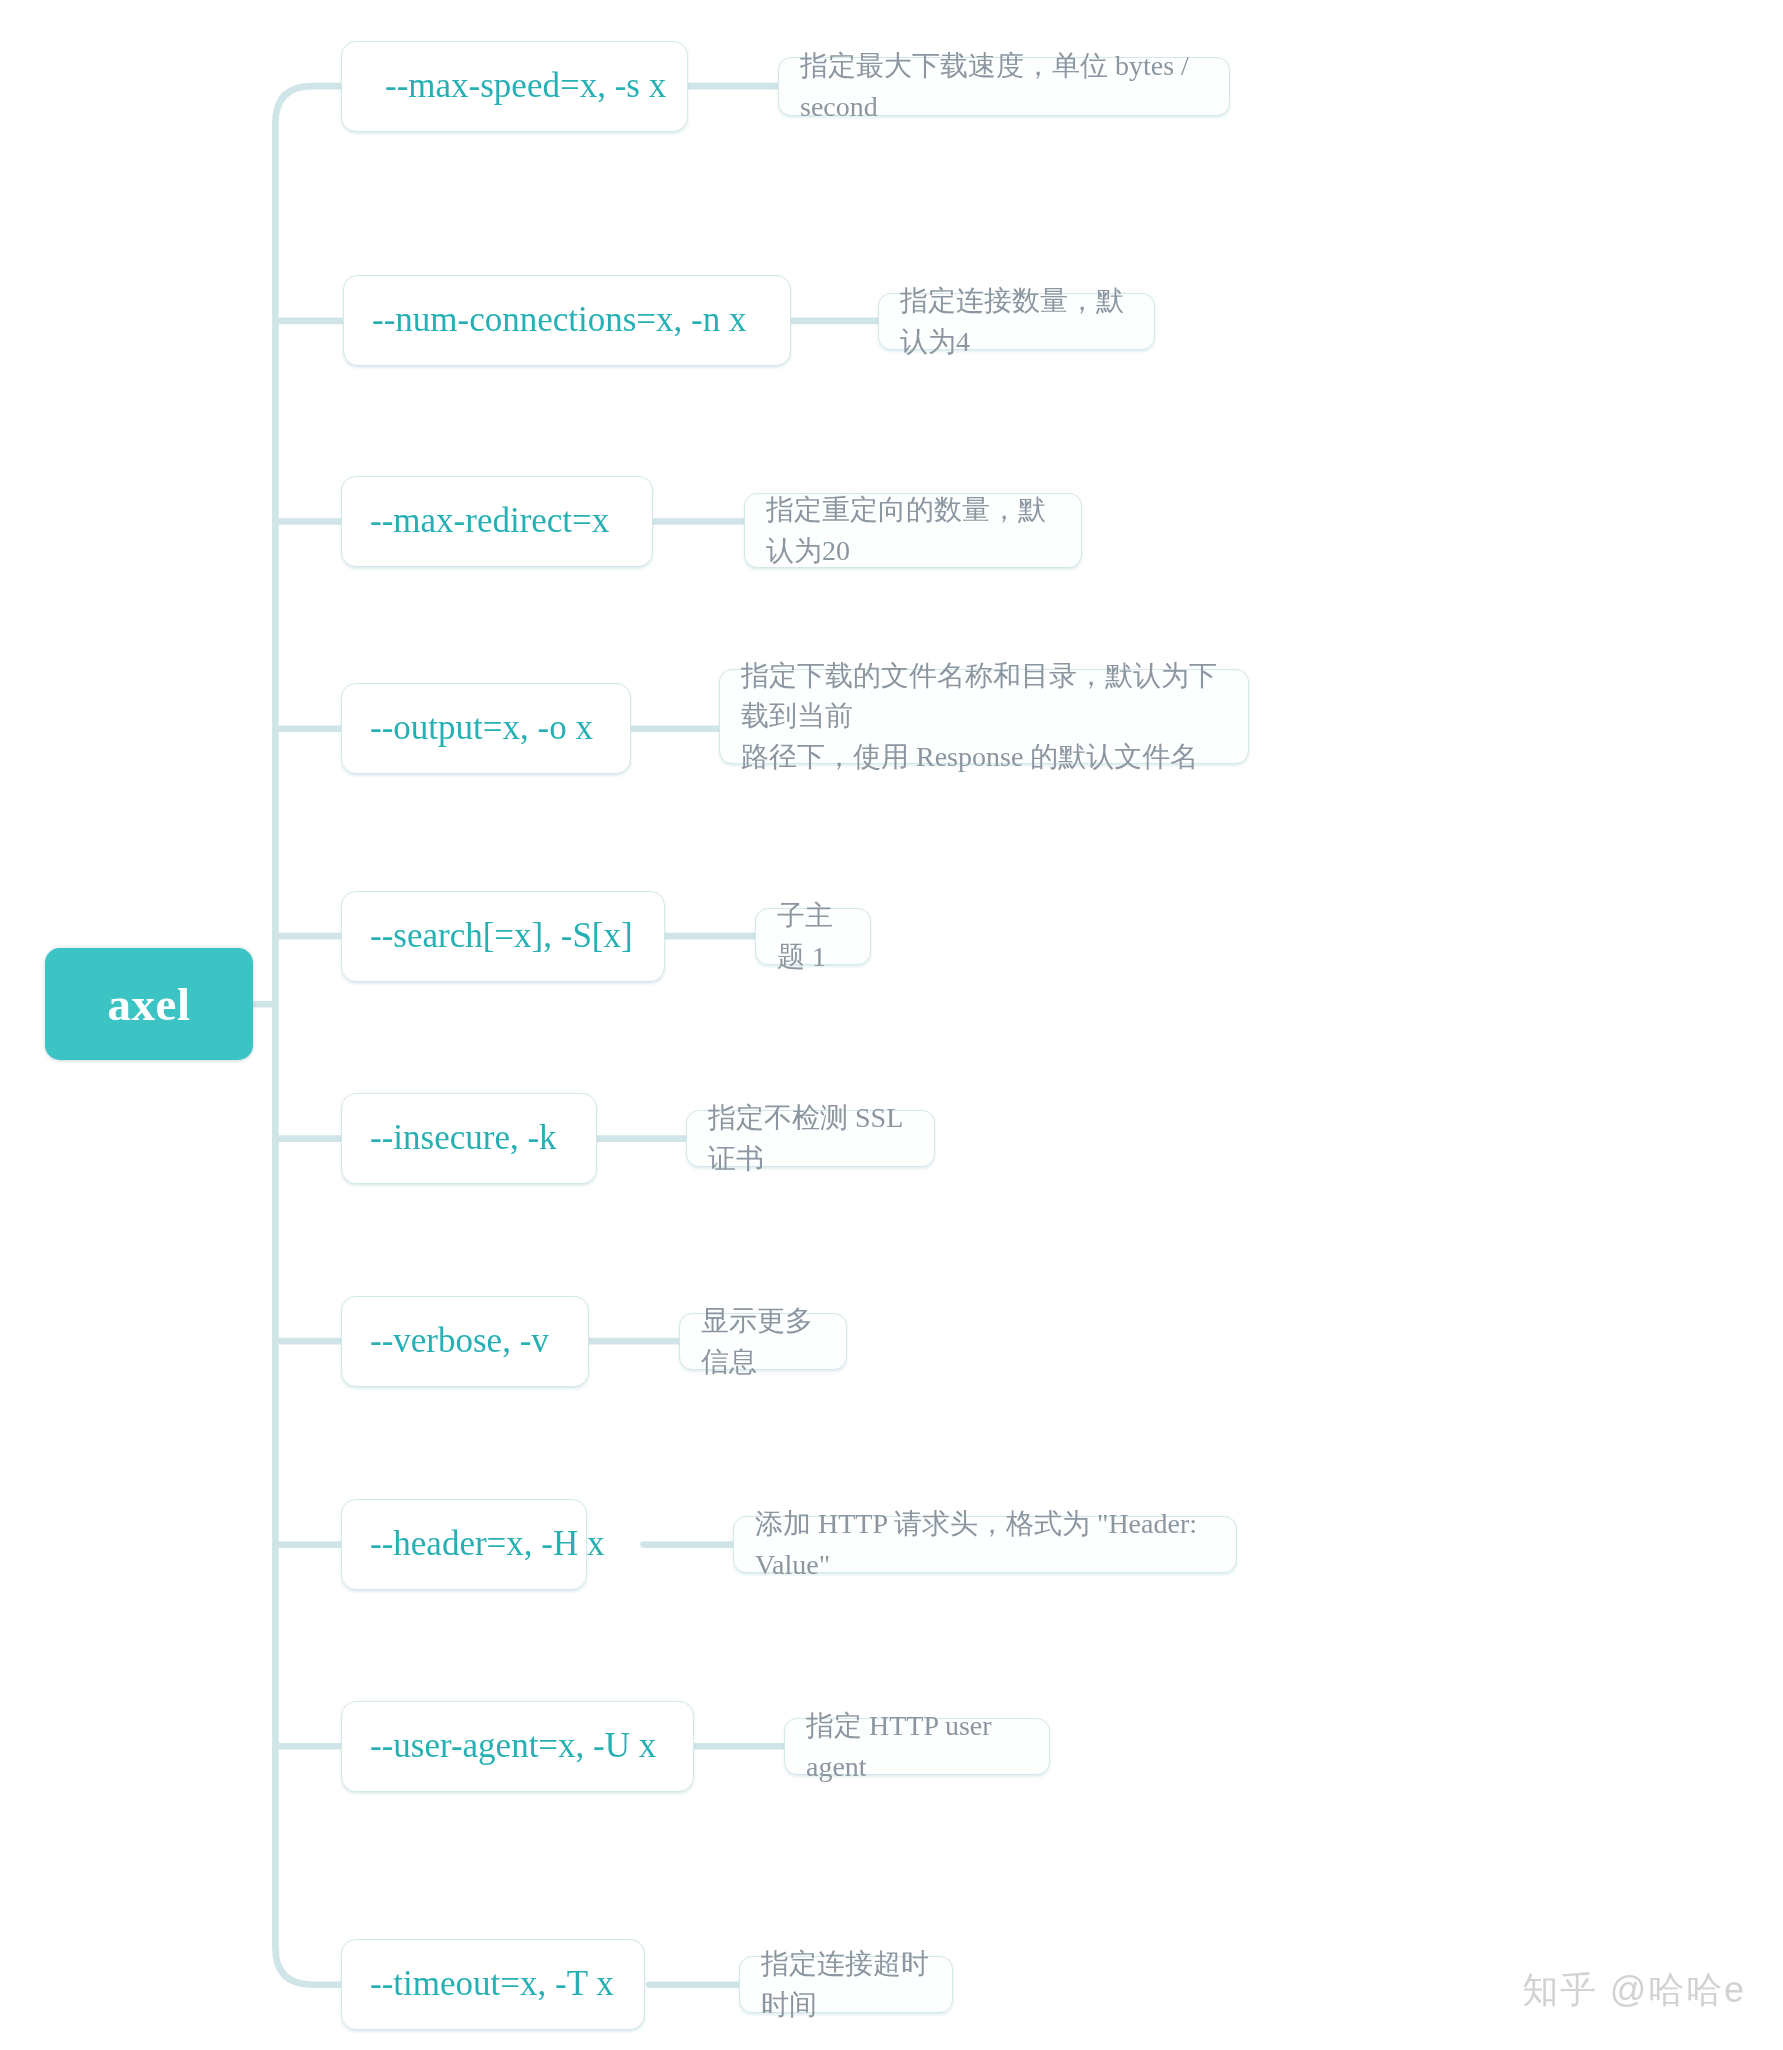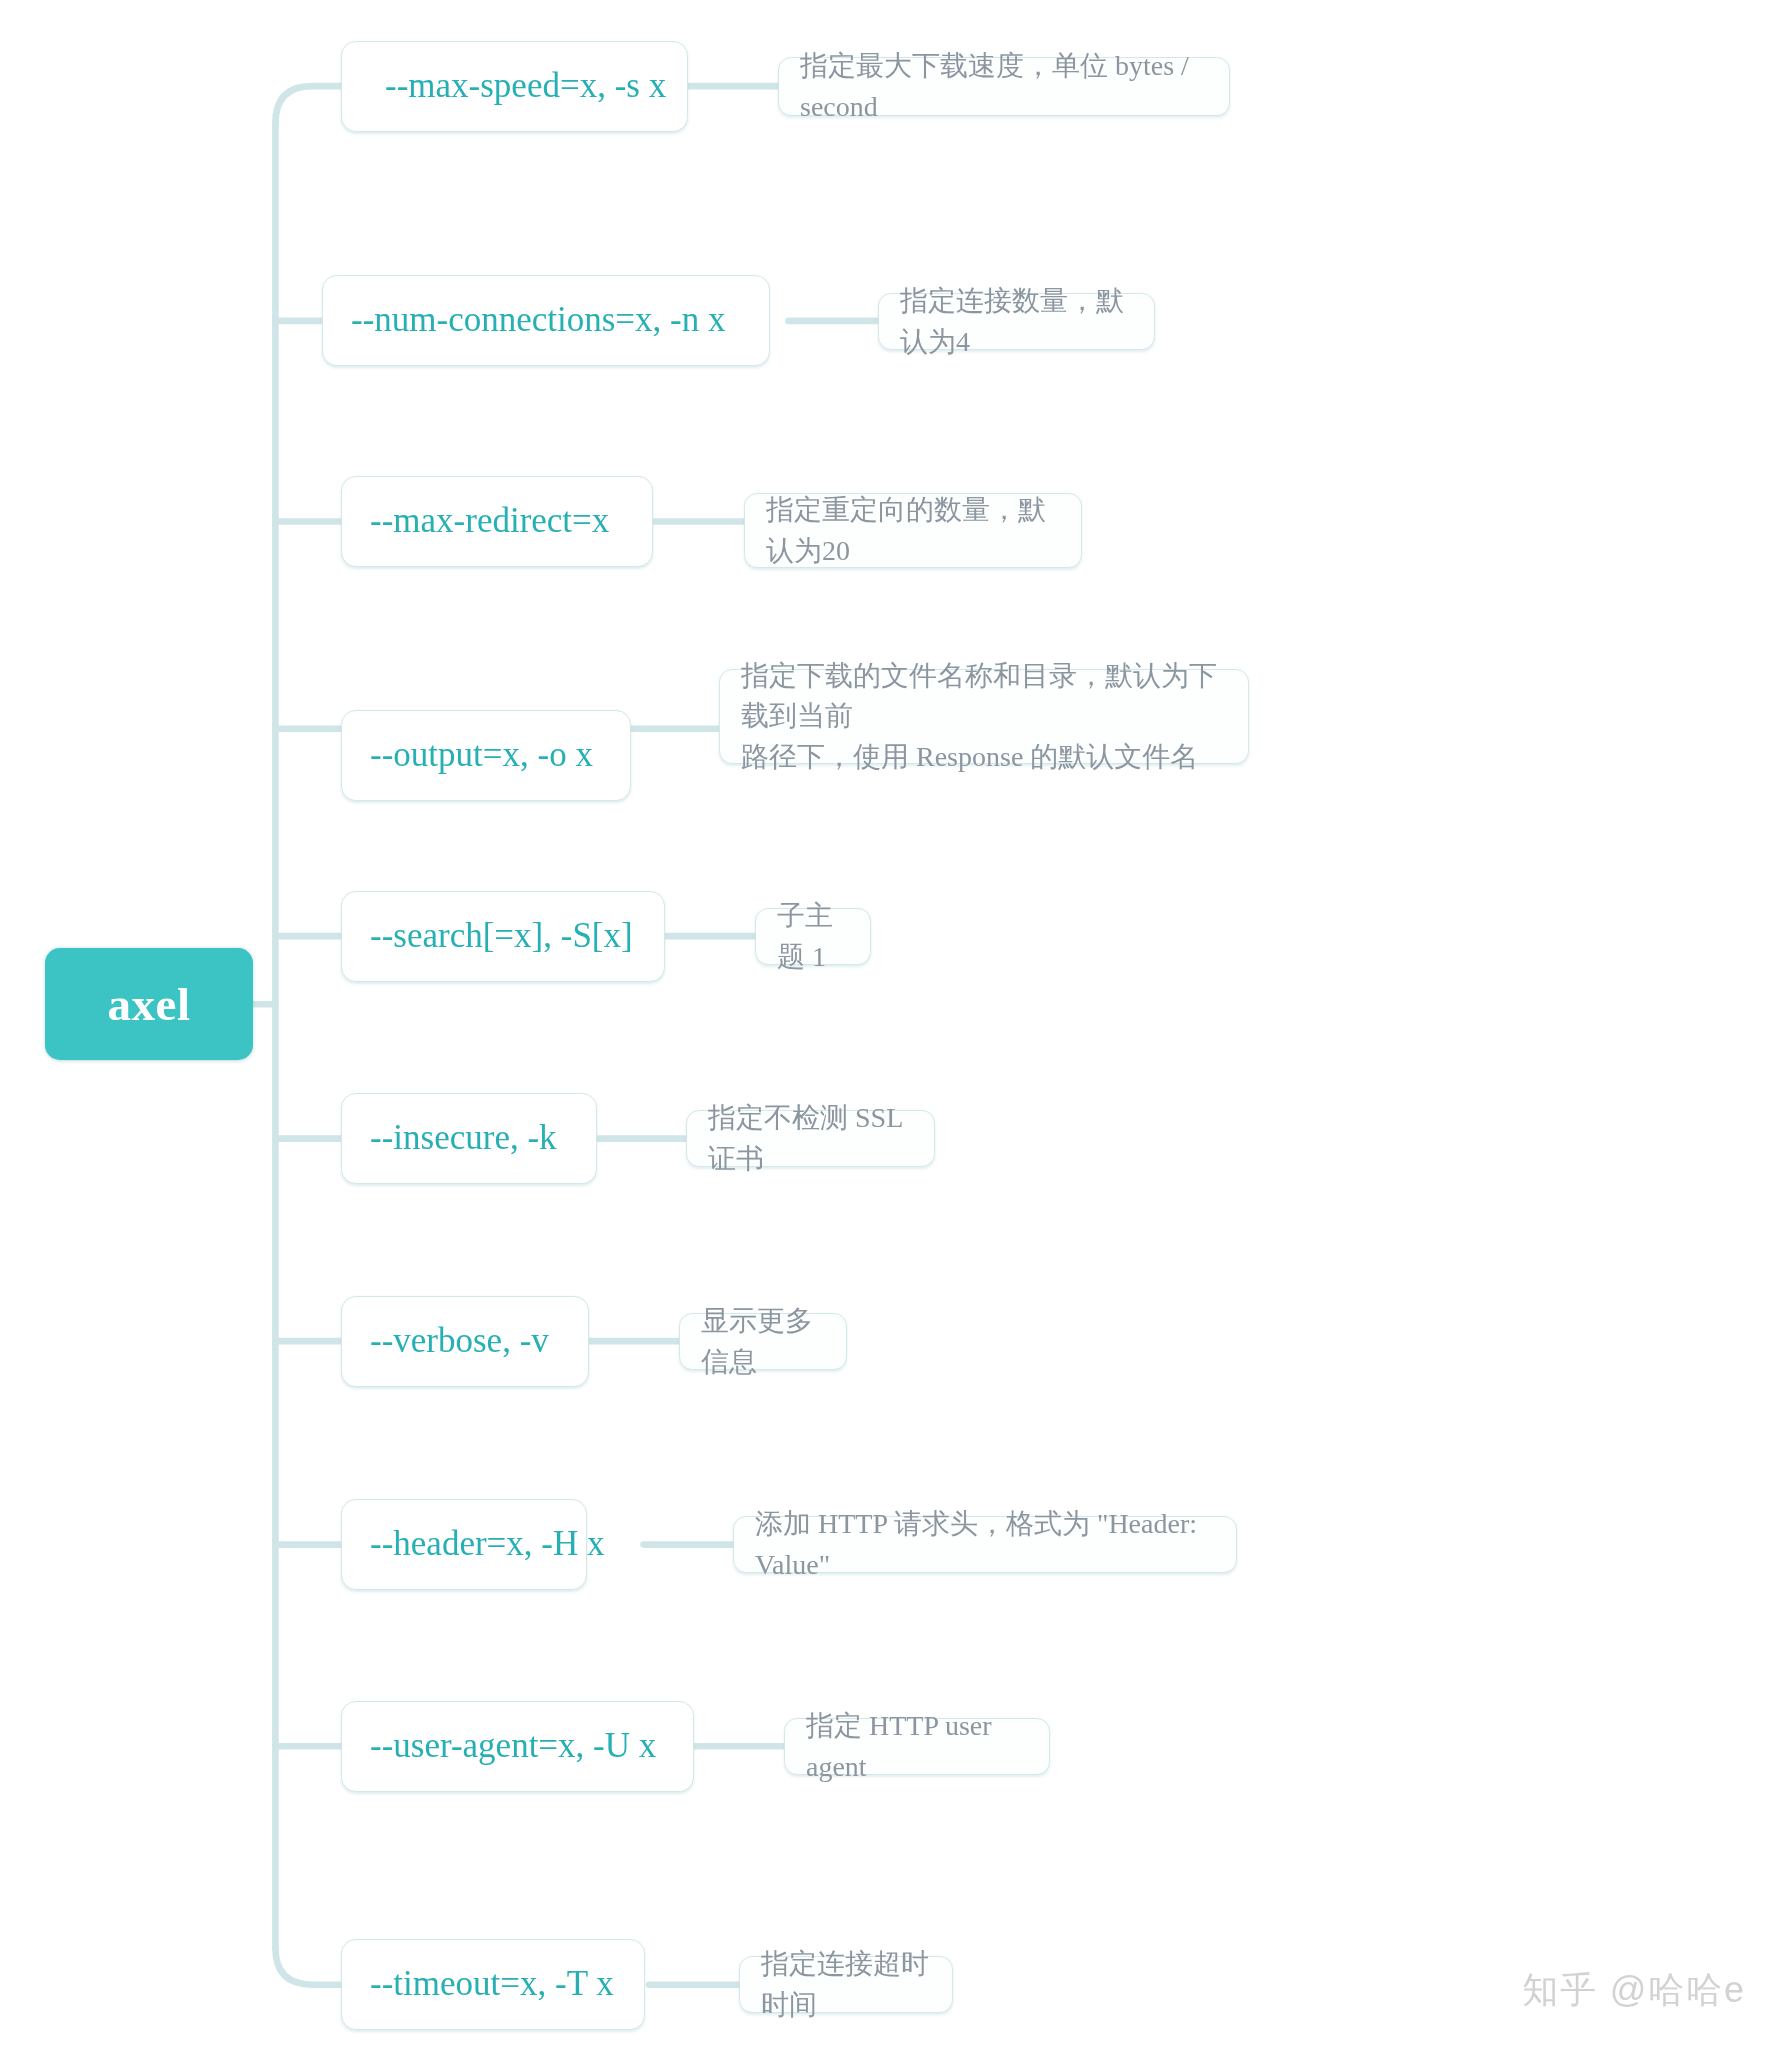--- a/index.html
+++ b/index.html
@@ -146,35 +146,35 @@
     <span class="root-label">axel</span>
   </div>
 
   <div class="opt-box" style="left:341px; top:41px; width:347px;padding-left:43px;">
     <span class="opt-label">--max-speed=x, -s x</span>
   </div>
   <div class="desc-box" style="left:778px; top:57px; width:452px; height:59px;">
     <span class="desc-label">指定最大下载速度，单位 bytes / second</span>
   </div>
 
-  <div class="opt-box" style="left:322px; top:275px; width:448px;">
+  <div class="opt-box" style="left:343px; top:275px; width:448px;">
     <span class="opt-label">--num-connections=x, -n x</span>
   </div>
   <div class="desc-box" style="left:878px; top:293px; width:277px; height:57px;">
     <span class="desc-label">指定连接数量，默认为4</span>
   </div>
 
   <div class="opt-box" style="left:341px; top:476px; width:312px;">
     <span class="opt-label">--max-redirect=x</span>
   </div>
   <div class="desc-box" style="left:744px; top:493px; width:338px; height:75px;">
     <span class="desc-label">指定重定向的数量，默认为20</span>
   </div>
 
-  <div class="opt-box" style="left:341px; top:683px; width:290px;margin-top:27px;">
+  <div class="opt-box" style="left:341px; top:683px; width:290px;">
     <span class="opt-label">--output=x, -o x</span>
   </div>
   <div class="desc-box" style="left:719px; top:669px; width:530px; height:95px;">
     <span class="desc-label">指定下载的文件名称和目录，默认为下载到当前
 路径下，使用 Response 的默认文件名</span>
   </div>
 
   <div class="opt-box" style="left:341px; top:891px; width:324px;">
     <span class="opt-label">--search[=x], -S[x]</span>
   </div>

